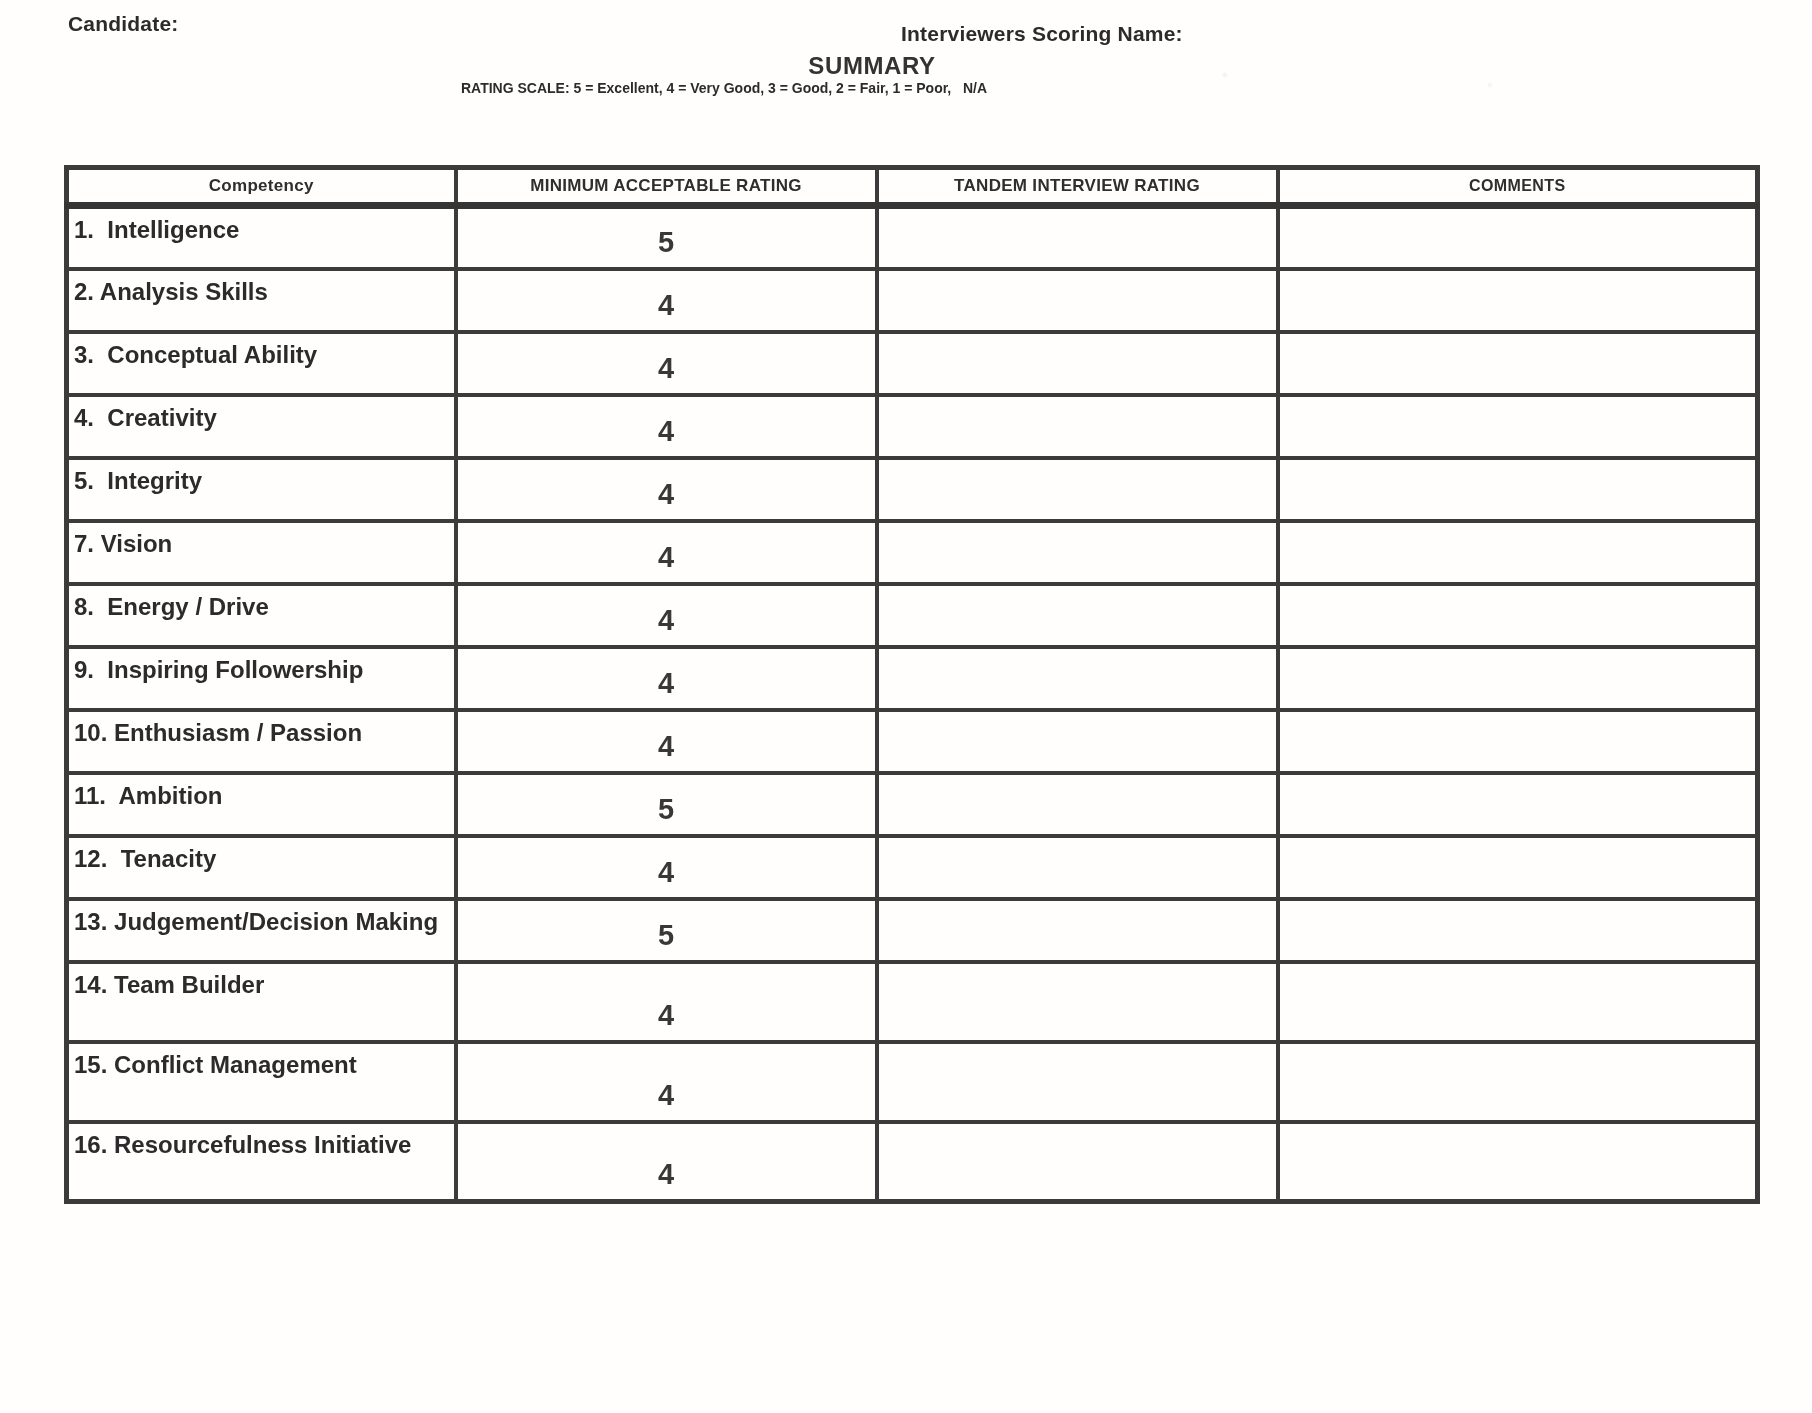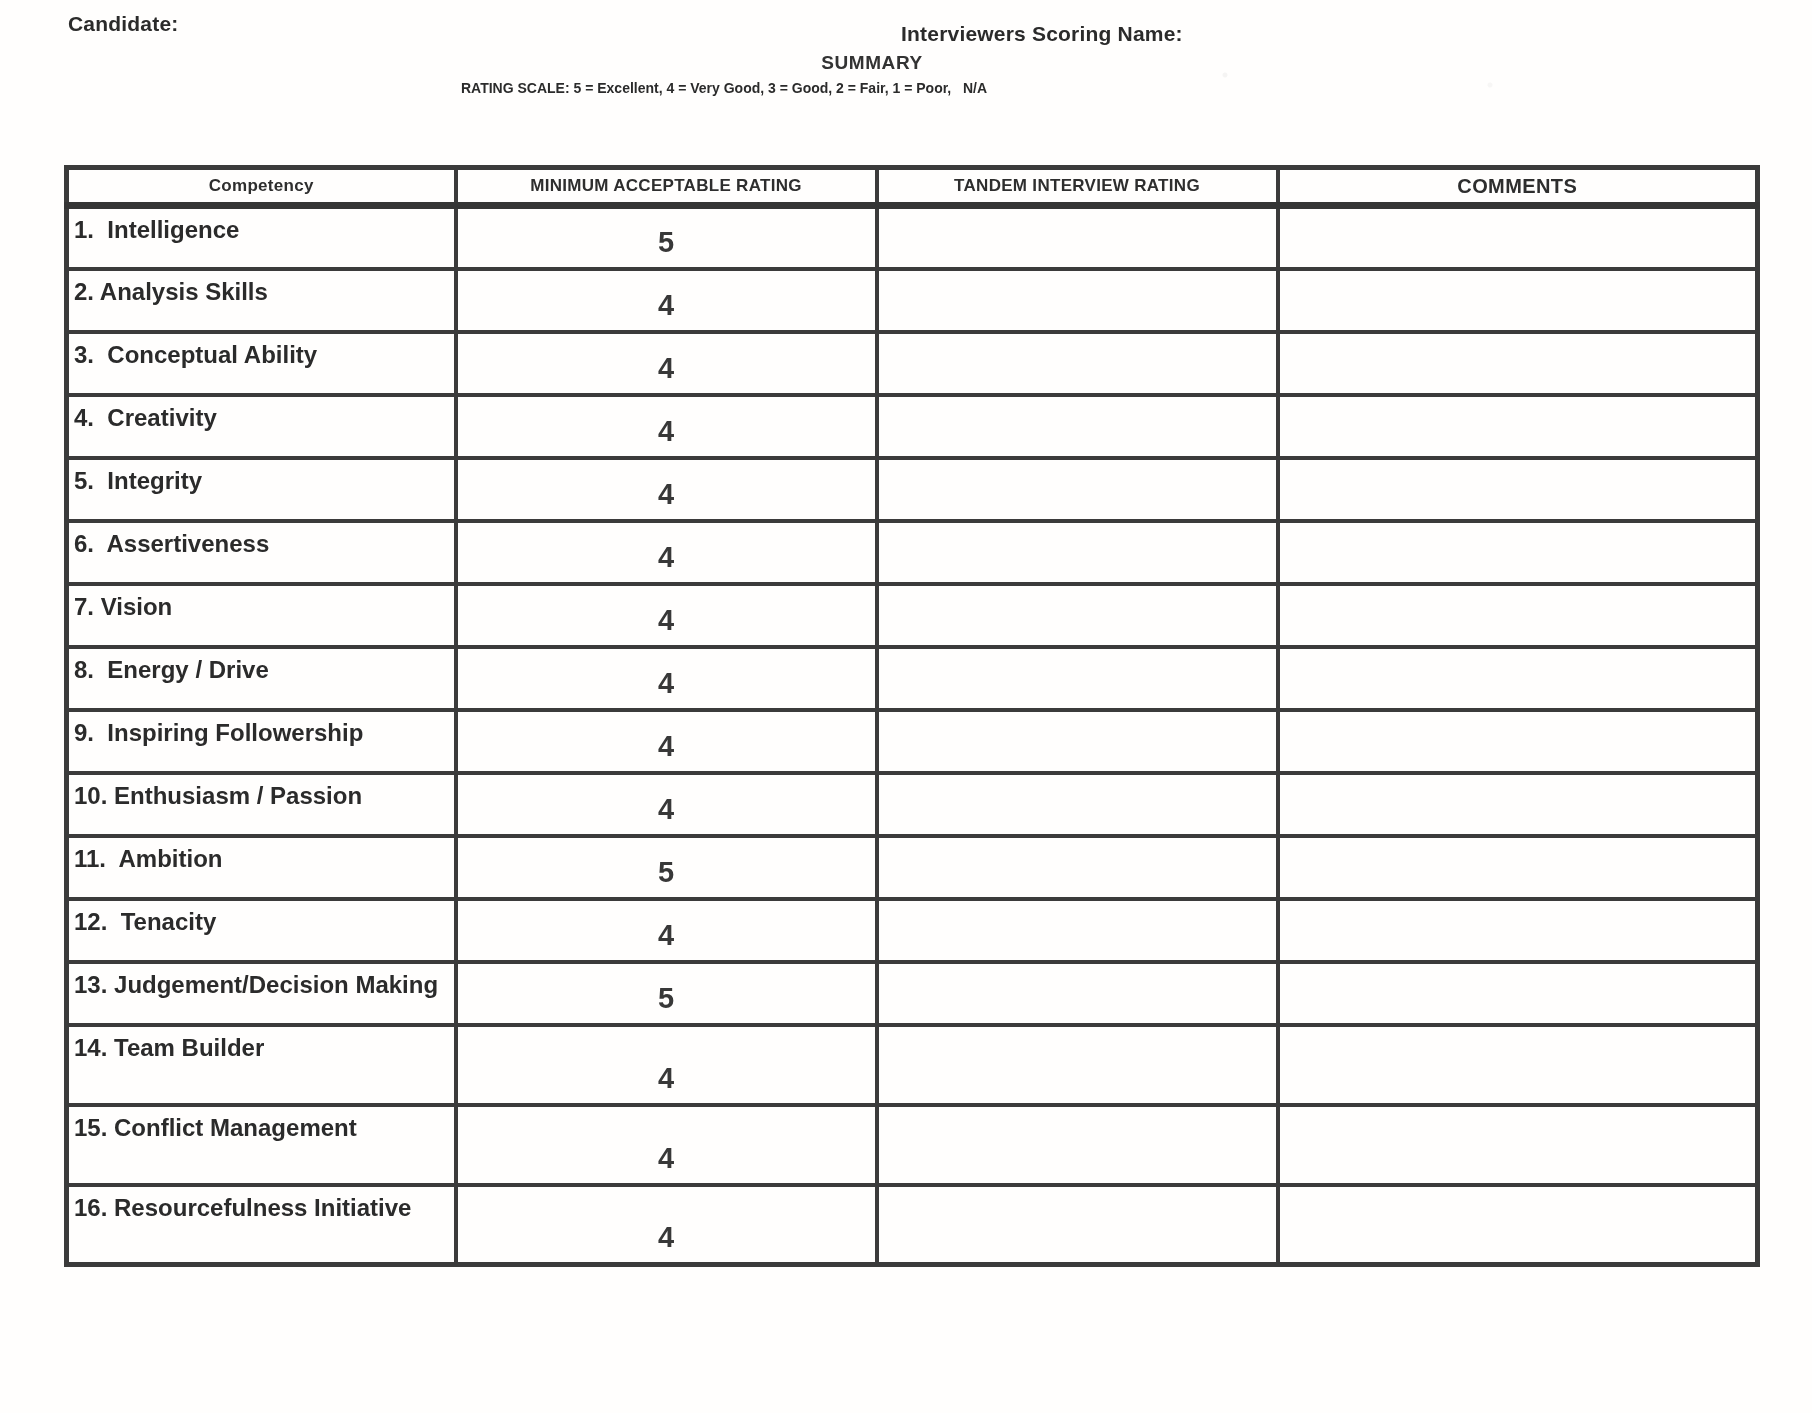--- a/index.html
+++ b/index.html
@@ -26,21 +26,21 @@
     letter-spacing: 0.2px;
     white-space: pre;
     color: #2b2b2b;
   }
   #candidate-label { left: 68px; top: 12px; }
   #interviewers-label { left: 901px; top: 22px; }
   #page-title {
     position: absolute;
     left: 872px; top: 52px;
     transform: translateX(-50%);
-    font-size: 19px;
+    font-size: 24px;
     letter-spacing: 0.6px;
     color: #333333;
   }
   #rating-scale {
     position: absolute;
     left: 724px; top: 80px;
     transform: translateX(-50%);
     font-size: 14px;
     white-space: pre;
     color: #2b2b2b;
@@ -57,21 +57,21 @@
     border: 4px solid #3b3b3b;
   }
   table.summary { border-width: 5px; }
   table.summary thead th { border-bottom-width: 7px; border-bottom-color: #353535; }
   table.summary thead tr { height: 38px; }
   table.summary tbody tr { height: 63px; }
   table.summary tbody tr.tall { height: 80px; margin-left: 35px; }
   th { vertical-align: middle; text-align: center; color: #2e2e2e; padding: 2px 4px; }
   th.comp-h { font-size: 17px; letter-spacing: 0.3px; }
   th.min-h, th.tan-h { font-size: 17px; letter-spacing: 0.3px; }
-  th.com-h { font-size: 20px; letter-spacing: 0.4px; margin-top: 32px; }
+  th.com-h { font-size: 16px; letter-spacing: 0.4px; margin-top: 32px; }
   td.comp {
     vertical-align: top;
     text-align: left;
     padding: 7px 6px 0 5px;
     font-size: 24px;
     white-space: pre-wrap;
     color: #2b2b2b;
   }
   td.min {
     vertical-align: bottom;
@@ -135,26 +135,20 @@
           <td class="tan"></td>
           <td class="com"></td>
         </tr>
         <tr>
           <td class="comp">5.  Integrity</td>
           <td class="min">4</td>
           <td class="tan"></td>
           <td class="com"></td>
         </tr>
         <tr>
-          <td class="comp">6.  Assertiveness</td>
-          <td class="min">4</td>
-          <td class="tan"></td>
-          <td class="com"></td>
-        </tr>
-        <tr>
           <td class="comp">7. Vision</td>
           <td class="min">4</td>
           <td class="tan"></td>
           <td class="com"></td>
         </tr>
         <tr>
           <td class="comp">8.  Energy / Drive</td>
           <td class="min">4</td>
           <td class="tan"></td>
           <td class="com"></td>

